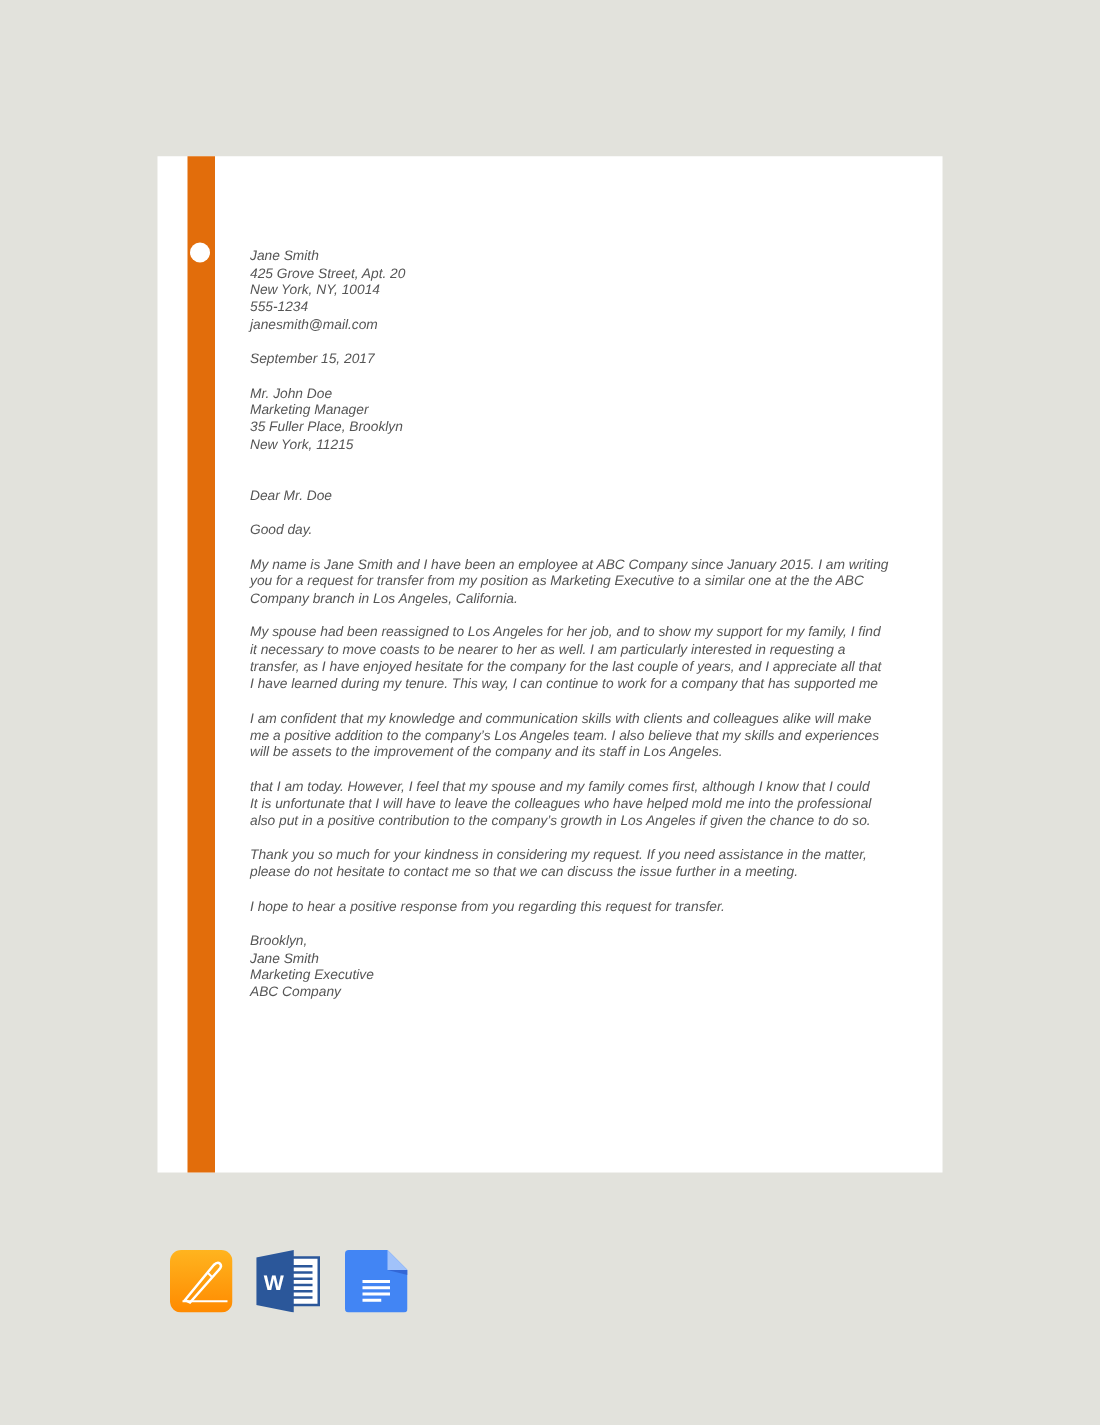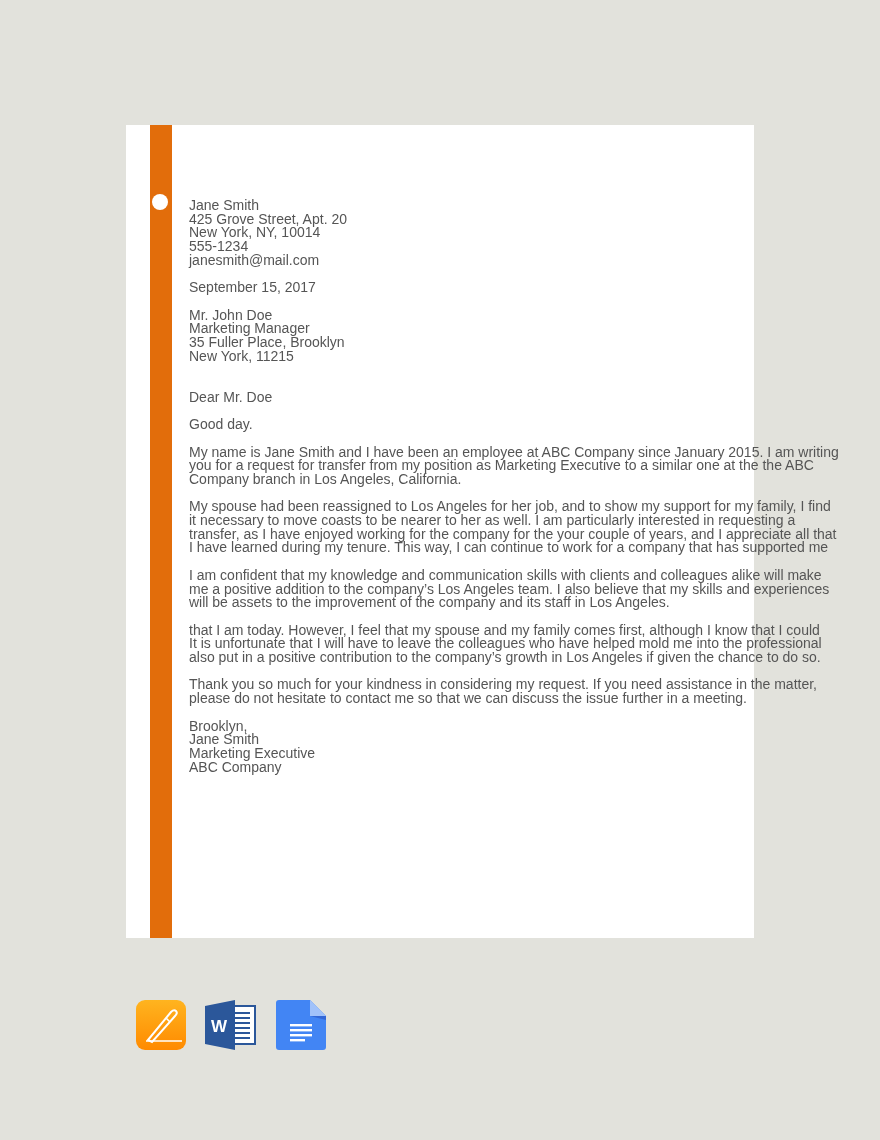--- a/index.html
+++ b/index.html
@@ -24,25 +24,26 @@
   }
   .hole {
     position: absolute;
     left: 2px; top: 69px;
     width: 16px; height: 16px;
     border-radius: 50%;
     background: #ffffff;
   }
   .letter {
     position: absolute;
-    left: 63px; top: 74px;
+    left: 74px; top: 74px;
     width: 500px;
     color: #555555;
-    font-size: 14px;
+    font-size: 11px;
     line-height: 13.7px;
+    font-style: italic;
   }
   .block { margin: 0 0 13.7px 0; }
   .line { display: block; white-space: nowrap; }
   .gap-lg { height: 13.7px; }
   .para { margin: 0 0 13.7px 0; }
   .icons {
     position: absolute;
     left: 136px; top: 1000px;
     height: 50px;
   }
@@ -94,41 +95,44 @@
 
     <div class="para">
       <span class="line">My name is Jane Smith and I have been an employee at ABC Company since January 2015. I am writing</span>
       <span class="line">you for a request for transfer from my position as Marketing Executive to a similar one at the the ABC</span>
       <span class="line">Company branch in Los Angeles, California.</span>
     </div>
 
     <div class="para">
       <span class="line">My spouse had been reassigned to Los Angeles for her job, and to show my support for my family, I find</span>
       <span class="line">it necessary to move coasts to be nearer to her as well. I am particularly interested in requesting a</span>
-      <span class="line">transfer, as I have enjoyed working for the company for the your couple of years, and I appreciate all that</span>
+      <span class="line">transfer, as I have enjoyed hesitate for the company for the last couple of years, and I appreciate all that</span>
       <span class="line">I have learned during my tenure. This way, I can continue to work for a company that has supported me</span>
     </div>
 
     <div class="para">
       <span class="line">I am confident that my knowledge and communication skills with clients and colleagues alike will make</span>
       <span class="line">me a positive addition to the company’s Los Angeles team. I also believe that my skills and experiences</span>
       <span class="line">will be assets to the improvement of the company and its staff in Los Angeles.</span>
     </div>
 
     <div class="para">
       <span class="line">that I am today. However, I feel that my spouse and my family comes first, although I know that I could</span>
       <span class="line">It is unfortunate that I will have to leave the colleagues who have helped mold me into the professional</span>
       <span class="line">also put in a positive contribution to the company’s growth in Los Angeles if given the chance to do so.</span>
     </div>
 
     <div class="para">
       <span class="line">Thank you so much for your kindness in considering my request. If you need assistance in the matter,</span>
       <span class="line">please do not hesitate to contact me so that we can discuss the issue further in a meeting.</span>
     </div>
 
+    <div class="para">
+      <span class="line">I hope to hear a positive response from you regarding this request for transfer.</span>
+    </div>
 
     <div class="block">
       <span class="line">Brooklyn,</span>
       <span class="line">Jane Smith</span>
       <span class="line">Marketing Executive</span>
       <span class="line">ABC Company</span>
     </div>
   </div>
 </div>
 

